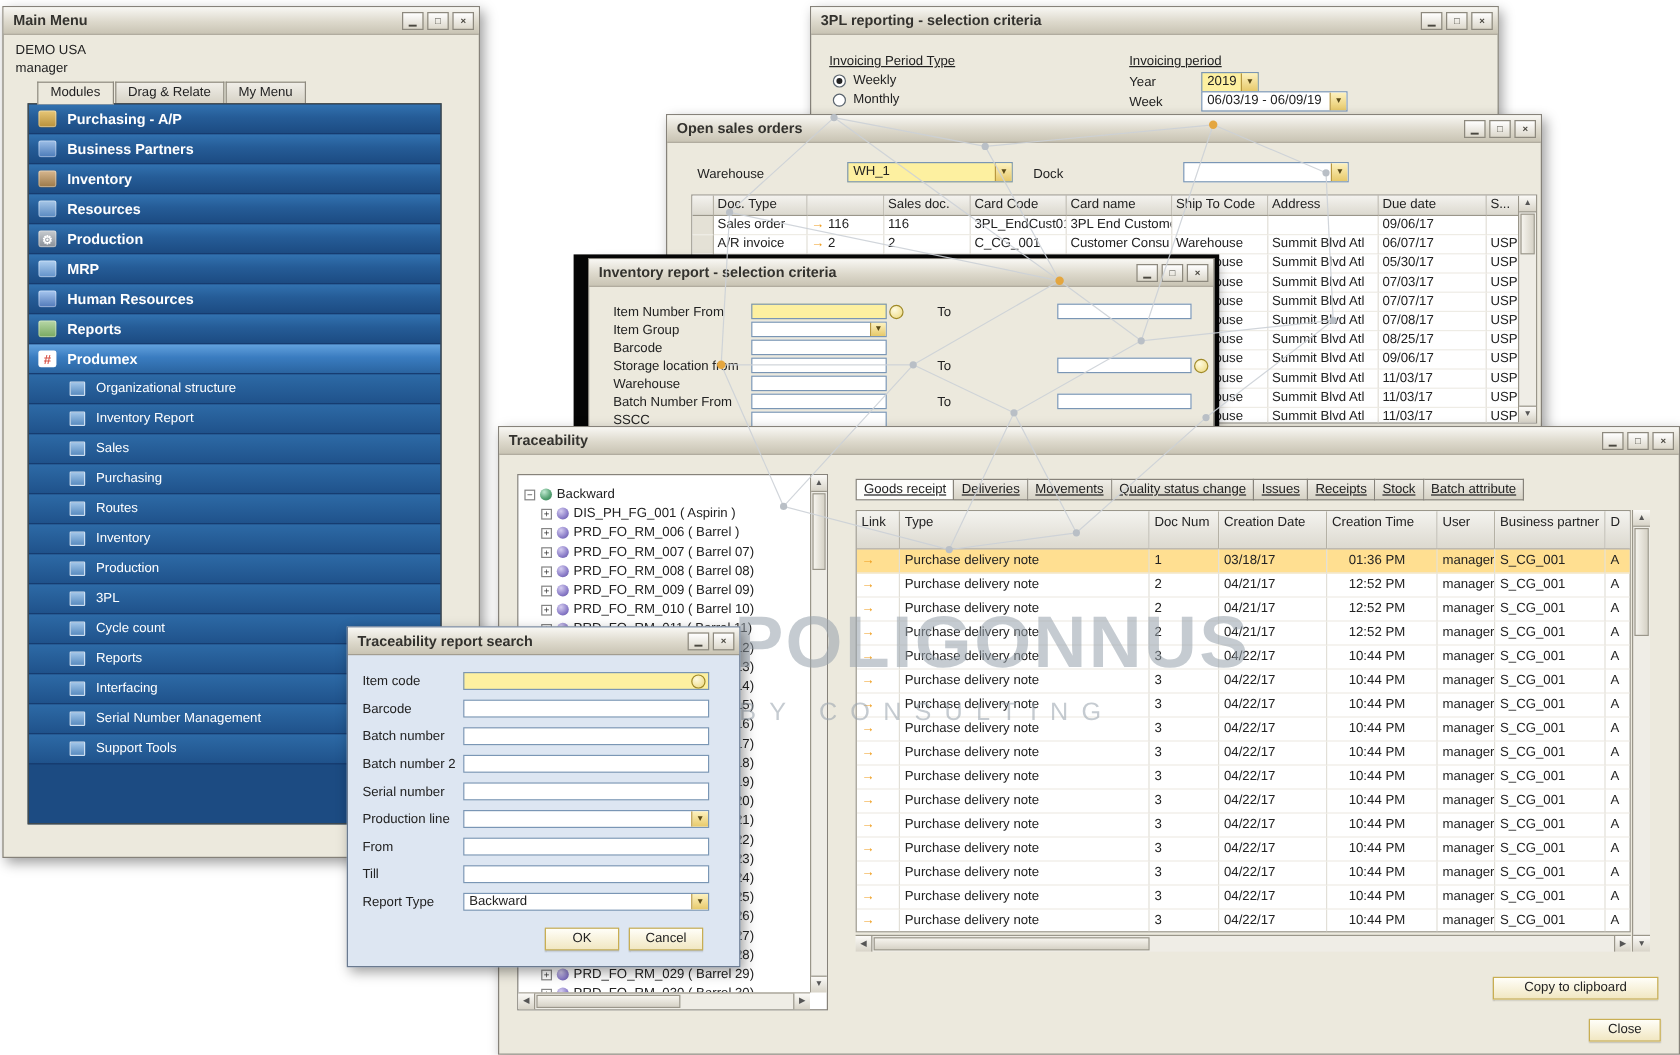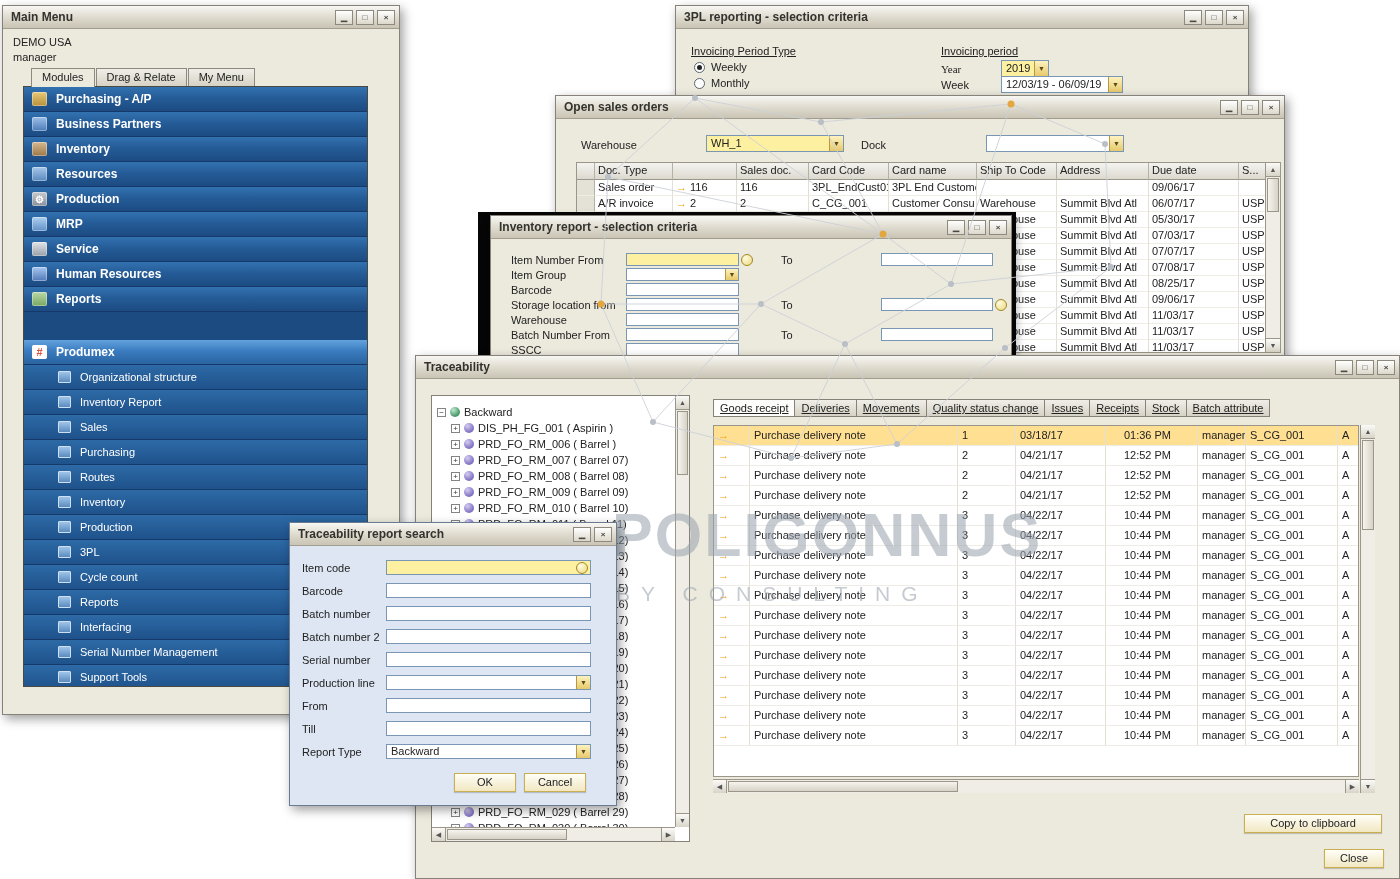--- a/index.html
+++ b/index.html
@@ -35,21 +35,21 @@
   .mm-user { padding:6px 10px 0; line-height:15px; }
   .mm-tabs { position:absolute; left:28px; top:62px; display:flex; height:18px; }
   .mm-tab { font-size:11px; padding:2px 10px 0; border:1px solid #8d897e; border-bottom:none;
     background:linear-gradient(#f0eee8,#d6d2c5); margin-right:1px; }
   .mm-tab.active { background:#ece9dd; position:relative; z-index:2; height:19px; }
   .mm-panel { position:absolute; left:20px; top:80px; width:345px; height:601px;
     border:1px solid #4a4a44; overflow:hidden; background:#1c4b82; }
   .mm-item { height:25px; display:flex; align-items:center; gap:9px; padding-left:8px;
     background:linear-gradient(180deg,#3272b0,#255c97 45%,#1c4b82); border-bottom:1px solid #16396b;
     color:#fff; font-weight:bold; font-size:12px; }
-  .mm-item.active { background:linear-gradient(180deg,#63a2de,#3a7cc0 45%,#2a64a0);margin-top:28px; }
+  .mm-item.active { background:linear-gradient(180deg,#63a2de,#3a7cc0 45%,#2a64a0); }
   .mm-sub { height:25px; display:flex; align-items:center; gap:9px; padding-left:34px;
     background:linear-gradient(180deg,#2d6aa6,#1f528b); border-bottom:1px solid #16396b;
     color:#fff; font-size:11px; }
   .chip { width:15px; height:14px; border-radius:2px; flex:none; box-shadow:inset 0 0 0 1px rgba(255,255,255,.35);
     text-align:center; }
   .purchasing-icon { background:linear-gradient(#e8c878,#b8903a); }
   .business-partners-icon { background:linear-gradient(#9fc0e8,#4a7ab8); }
   .banking-icon { background:linear-gradient(#f0d488,#c0a040); }
   .inventory-icon { background:linear-gradient(#d8b890,#9a7848); }
   .resources-icon { background:linear-gradient(#a8c8e8,#5888c0); }
@@ -199,24 +199,20 @@
         </div>
         <div class="mm-item">
           <span class="chip production-icon"></span>
           <span class="mm-label">Production</span>
         </div>
         <div class="mm-item">
           <span class="chip mrp-icon"></span>
           <span class="mm-label">MRP</span>
         </div>
         <div class="mm-item">
-          <span class="chip service-icon"></span>
-          <span class="mm-label">Service</span>
-        </div>
-        <div class="mm-item">
           <span class="chip human-resources-icon"></span>
           <span class="mm-label">Human Resources</span>
         </div>
         <div class="mm-item">
           <span class="chip reports-icon"></span>
           <span class="mm-label">Reports</span>
         </div>
         <div class="mm-item active">
           <span class="chip produmex-icon"></span>
           <span class="mm-label">Produmex</span>
@@ -288,28 +284,28 @@
     <span class="lab ul" style="left:15px; top:39px;">Invoicing Period Type</span>
     <div class="radio-row" style="left:18px; top:55px;">
       <span class="radio sel"></span>
       <span>Weekly</span>
     </div>
     <div class="radio-row" style="left:18px; top:71px;">
       <span class="radio"></span>
       <span>Monthly</span>
     </div>
     <span class="lab ul" style="left:265px; top:39px;">Invoicing period</span>
-    <span class="lab" style="left:265px; top:57px;font-family:Liberation Serif, serif;">Year</span>
+    <span class="lab" style="left:265px; top:57px;">Year</span>
     <div class="combo yellow" style="left:325px; top:54px; width:48px;">
       <span>2019</span>
       <span class="combo-btn">▼</span>
     </div>
     <span class="lab" style="left:265px; top:73px;">Week</span>
     <div class="combo" style="left:325px; top:70px; width:122px;">
-      <span>12/03/19 - 06/09/19</span>
+      <span>06/03/19 - 06/09/19</span>
       <span class="combo-btn">▼</span>
     </div>
   </div>
 
   <div class="window" id="os-win">
     <div class="titlebar">
       <span>Open sales orders</span>
       <div class="winbtns">
         <div class="winbtn">▁</div>
         <div class="winbtn">□</div>
@@ -700,20 +696,30 @@
         <div class="ttab">Deliveries</div>
         <div class="ttab">Movements</div>
         <div class="ttab">Quality status change</div>
         <div class="ttab">Issues</div>
         <div class="ttab">Receipts</div>
         <div class="ttab">Stock</div>
         <div class="ttab">Batch attribute</div>
       </div>
 
     <div class="ttable">
+      <div class="t-head" id="t-head">
+          <div class="t-hcell" style="width: 36px;">Link</div>
+          <div class="t-hcell" style="width: 208px;">Type</div>
+          <div class="t-hcell" style="width: 58px;">Doc Num</div>
+          <div class="t-hcell" style="width: 90px;">Creation Date</div>
+          <div class="t-hcell" style="width: 92px;">Creation Time</div>
+          <div class="t-hcell" style="width: 48px;">User</div>
+          <div class="t-hcell" style="width: 92px;">Business partner</div>
+          <div class="t-hcell" style="width: 30px;">D</div>
+        </div>
       <div id="t-rows">
           <div class="t-row hl">
             <div class="t-cell" style="width: 36px;"><span class="la">→</span></div>
             <div class="t-cell" style="width: 208px;">Purchase delivery note</div>
             <div class="t-cell" style="width: 58px;">1</div>
             <div class="t-cell" style="width: 90px;">03/18/17</div>
             <div class="t-cell timecell" style="width: 92px;">01:36 PM</div>
             <div class="t-cell" style="width: 48px;">manager</div>
             <div class="t-cell" style="width: 92px;">S_CG_001</div>
             <div class="t-cell" style="width: 30px;">A</div>

